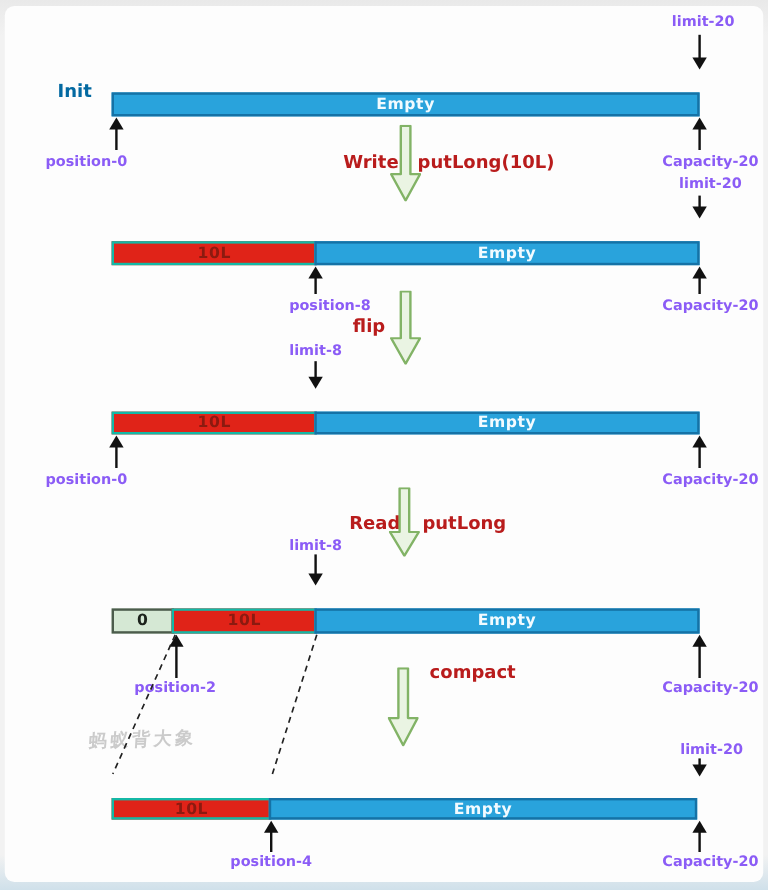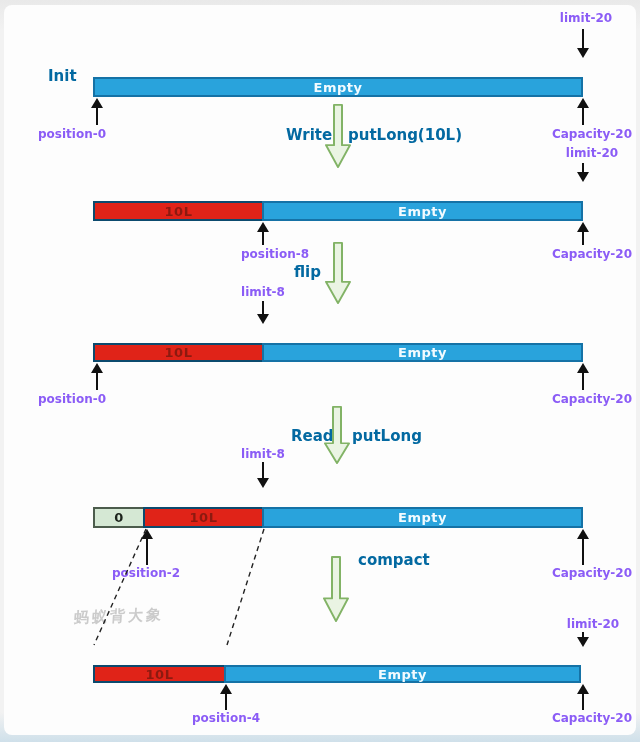--- a/index.html
+++ b/index.html
@@ -11,27 +11,27 @@
   }
   .canvas{
     position:absolute;left:4px;top:5px;width:632px;height:730px;
     background:#fdfdfd;border-radius:8px;
   }
   
   .bar{position:absolute;left:89px;width:490px;display:flex;box-sizing:border-box;}
   .seg{box-sizing:border-box;display:flex;align-items:center;justify-content:center;
        font-size:13px;font-weight:700;letter-spacing:0.5px;margin-top:20px;}
   .seg.blue{background:#29a3dc;border:2px solid #1572a6;color:#f2fbff;}
-  .seg.red{background:#e02318;border:2px solid #0c4a6e;color:#8c1a10;}
+  .seg.red{background:#e02318;border:2px solid #14b8a6;color:#8c1a10;}
   .seg.green{background:#d5e8d4;border:2px solid #4c5c4c;color:#1c231c;}
   .seg+.seg{margin-left:-2px;}
   
   .lbl{position:absolute;font-size:12px;font-weight:700;color:#8b5cf6;white-space:nowrap;}
   .lbl.c{transform:translateX(-50%);}
-  .action{position:absolute;font-size:15px;font-weight:700;color:#0369a1;white-space:nowrap;}
+  .action{position:absolute;font-size:15px;font-weight:700;color:#b91c1c;white-space:nowrap;}
   .rowtitle{position:absolute;font-size:15px;font-weight:700;color:#0369a1;}
   
   .ba{position:absolute;width:14px;}
   .ba .sh{position:absolute;left:6px;top:0;bottom:0;width:2px;background:#111;}
   .ba .hd{position:absolute;left:1px;width:0;height:0;
           border-left:6px solid transparent;border-right:6px solid transparent;}
   .ba.up .hd{top:-1px;border-bottom:10px solid #111;}
   .ba.up .sh{top:6px;}
   .ba.down .hd{bottom:-1px;border-top:10px solid #111;}
   .ba.down .sh{bottom:6px;}

